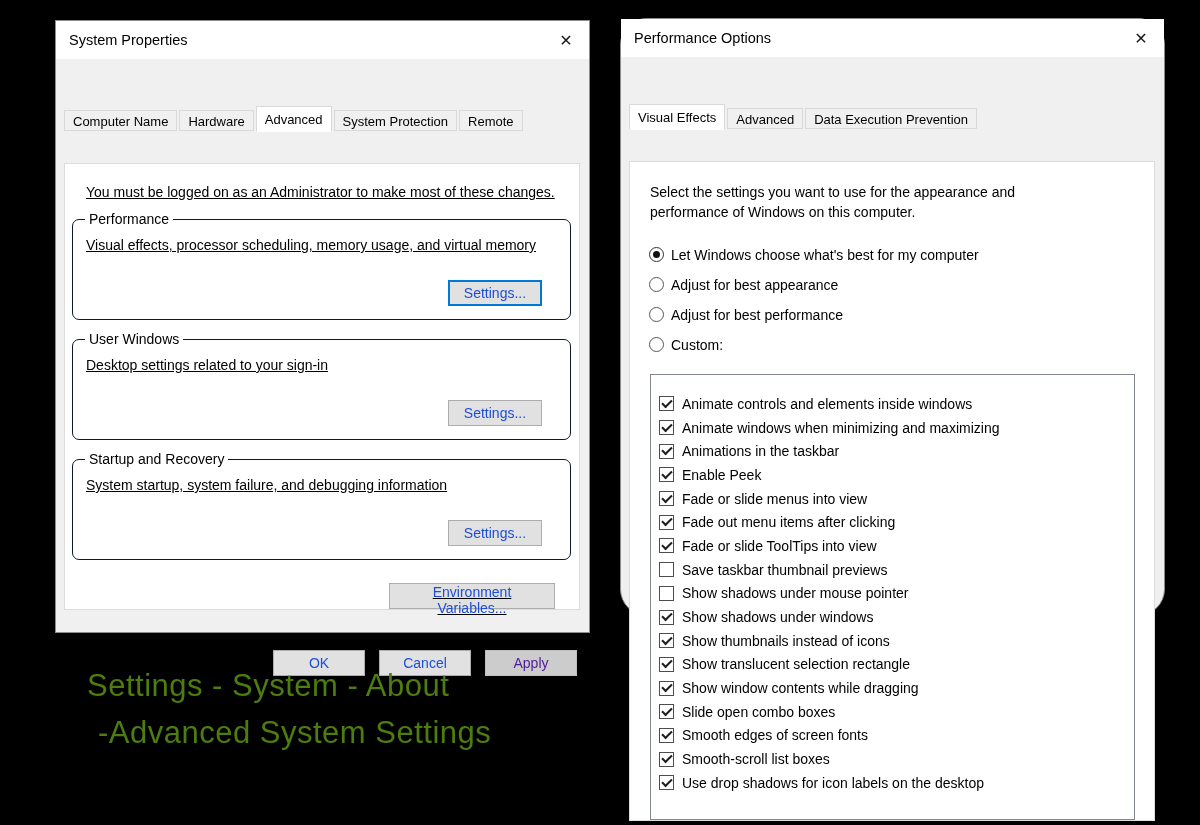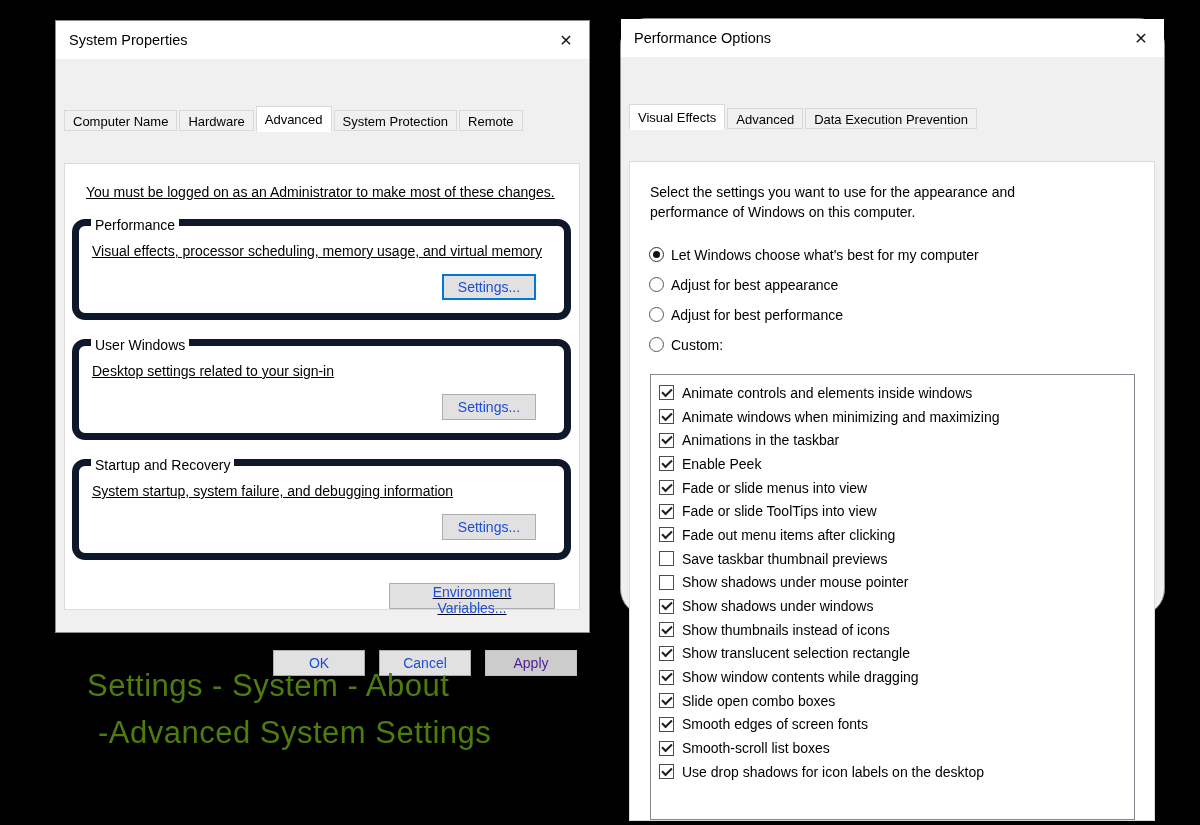--- a/index.html
+++ b/index.html
@@ -36,39 +36,39 @@
 
   
   .btn{box-sizing:border-box;background:#e1e1e1;border:1px solid #adadad;
        font-family:inherit;font-size:14px;color:#1d4ed8;height:26px;min-width:92px;
        padding:0 10px;cursor:default;}
   .btn.default{border:2px solid #0078d7;}
   .btn.disabled{background:#ccc;border-color:#bfbfbf;color:#4c1d95;}
 
   
   .intro{margin:20px 18px 0 21px;font-size:14px;}
-  .group{position:relative;height:101px;margin:19px 8px 0 7px;border:7px solid #0f172a;
-         border-radius:13px;box-sizing:border-box;}
+  .group{position:relative;height:101px;margin:19px 8px 0 7px;border:1px solid #0f172a;
+         border-radius:7px;box-sizing:border-box;}
   .group-title{position:absolute;top:-9px;left:12px;background:#fff;padding:0 4px;font-size:14px;}
   .group-desc{margin:17px 10px 0 13px;font-size:14px;}
   .group-btn{position:absolute;right:28px;bottom:13px;width:94px;}
   .env-btn{margin:23px 24px 0 auto;min-width:0;width:166px;}
 
   
   .intro2{margin:20px 20px 0 20px;font-size:14px;line-height:20px;}
   .radio-group{margin:23px 0 0 19px;}
   .radio-row{display:flex;align-items:center;height:19px;margin-bottom:11px;}
   .radio{width:15px;height:15px;border:1px solid #595959;border-radius:50%;background:#fff;
          box-sizing:border-box;display:flex;align-items:center;justify-content:center;flex:0 0 auto;}
   .radio-row.selected .radio{border-color:#333;}
   .radio-row.selected .radio::after{content:"";width:7px;height:7px;border-radius:50%;background:#111;}
   .radio-label{margin-left:7px;font-size:14px;white-space:nowrap;}
 
   .listbox{margin:9px 19px 0 20px;height:446px;background:#fff;border:1px solid #828790;
-           box-sizing:border-box;padding-top:6px;overflow:hidden;}
+           box-sizing:border-box;padding-top:17px;overflow:hidden;}
   .effect-row{display:flex;align-items:center;height:23.7px;padding-left:8px;}
   .checkbox{width:13px;height:13px;border:1px solid #4d4d4d;background:#fff;box-sizing:content-box;
             display:flex;align-items:center;justify-content:center;flex:0 0 auto;}
   .check{display:none;width:8px;height:4px;border-left:2px solid #1f1f1f;border-bottom:2px solid #1f1f1f;
          transform:rotate(-45deg) translate(1px,-1px);}
   .effect-row.checked .check{display:block;}
   .effect-label{margin-left:8px;font-size:14px;white-space:nowrap;}
 
   
   .caption{position:absolute;left:87px;top:662px;color:#4d7c0f;font-size:31px;font-weight:300;
@@ -202,28 +202,28 @@
     <span class="checkbox">
               <span class="check"></span>
             </span>
     <span class="effect-label">Fade or slide menus into view</span>
   </div>
 
   <div class="effect-row checked">
     <span class="checkbox">
               <span class="check"></span>
             </span>
+    <span class="effect-label">Fade out menu items after clicking</span>
+  </div>
+
+  <div class="effect-row checked">
+    <span class="checkbox">
+              <span class="check"></span>
+            </span>
     <span class="effect-label">Fade or slide ToolTips into view</span>
-  </div>
-
-  <div class="effect-row checked">
-    <span class="checkbox">
-              <span class="check"></span>
-            </span>
-    <span class="effect-label">Fade out menu items after clicking</span>
   </div>
 
   <div class="effect-row">
     <span class="checkbox"></span>
     <span class="effect-label">Save taskbar thumbnail previews</span>
   </div>
 
   <div class="effect-row">
     <span class="checkbox"></span>
     <span class="effect-label">Show shadows under mouse pointer</span>

